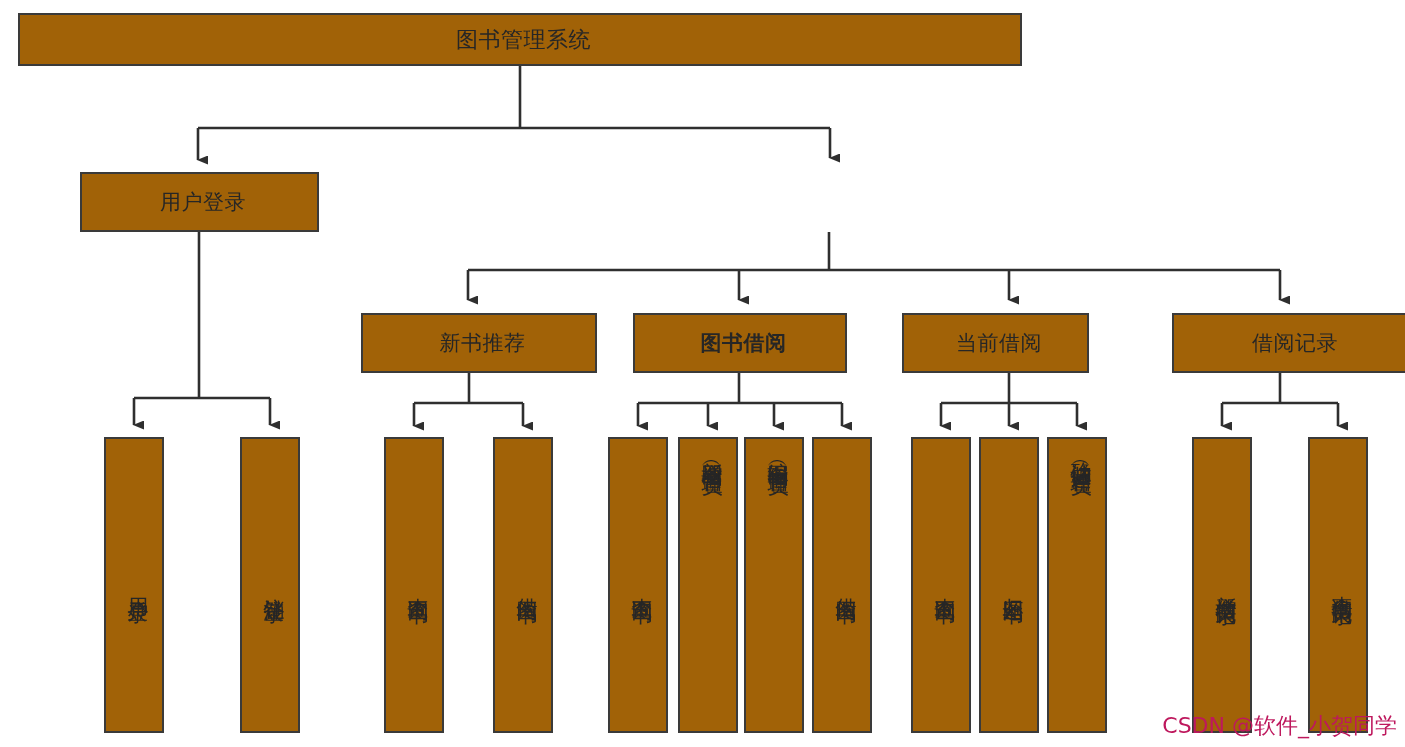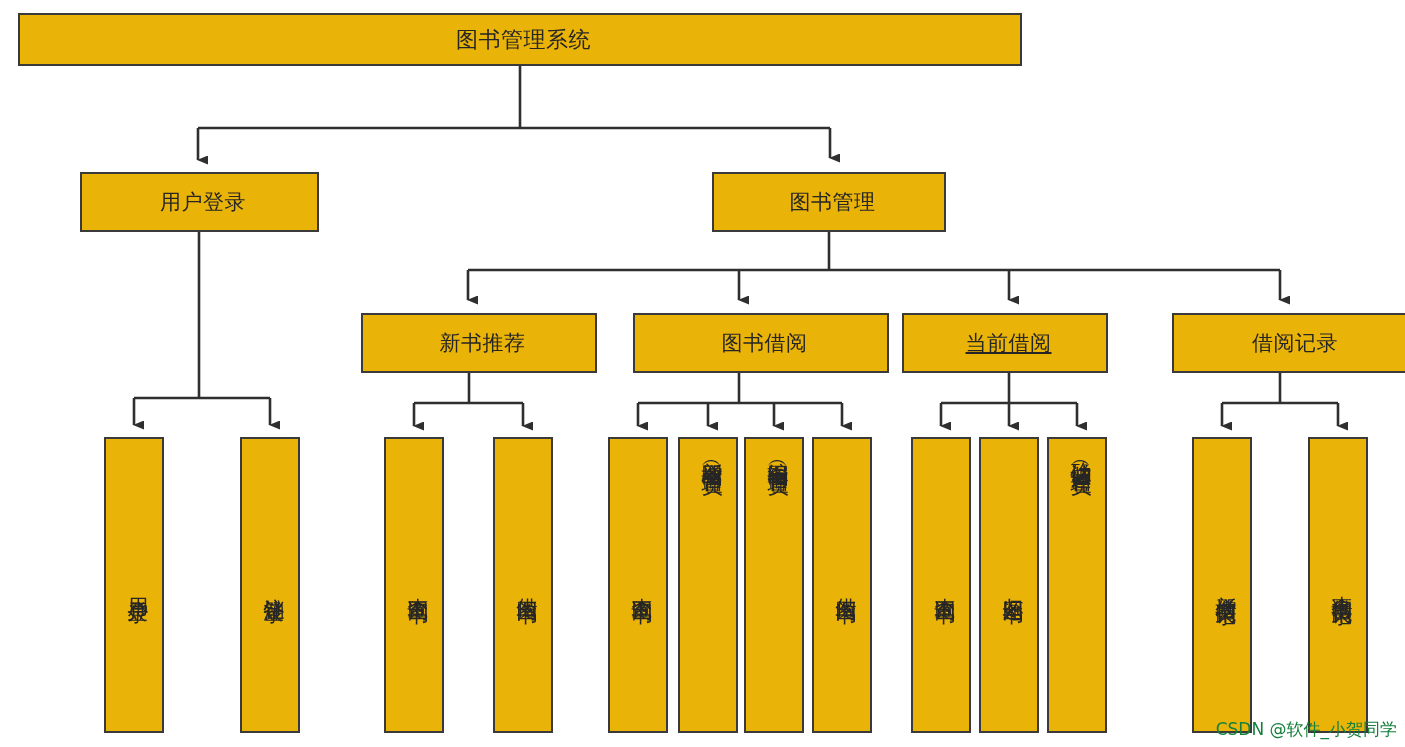--- a/index.html
+++ b/index.html
@@ -22,21 +22,21 @@
     position: absolute;
     left: 0;
     top: 0;
     width: 1405px;
     height: 747px;
     pointer-events: none;
   }
   .node {
     position: absolute;
     box-sizing: border-box;
-    background: #eab308;
+    background: #a16207;
     border: 2px solid #3a3a3a;
     display: flex;
     align-items: center;
     justify-content: center;
     color: #262626;
     z-index: 2;
     padding-left: 7px;
   }
   .node .label {
     display: block;
@@ -67,22 +67,22 @@
   }
   
   .node.vert.center {
     align-items: center;
     padding-top: 0;
   }
   #watermark {
     position: absolute;
     right: 8px;
     bottom: 6px;
-    font-size: 17px;
-    color: #15803d;
+    font-size: 22px;
+    color: #be185d;
     white-space: nowrap;
     z-index: 3;
     font-family: "DejaVu Sans", "Liberation Sans", sans-serif;
   }
 </style>
 </head>
 <body>
 
 <div id="diagram-root">
 
@@ -139,33 +139,30 @@
   </svg>
 
   <div class="node horiz title" style="left:18px; top:13px; width:1004px; height:53px;">
     <span class="label">图书管理系统</span>
   </div>
 
   <div class="node horiz" style="left:80px; top:172px; width:239px; height:60px;">
     <span class="label">用户登录</span>
   </div>
 
-  <div class="node horiz" style="left:712px; top:172px; width:234px; height:60px;">
-    <span class="label">图书管理</span>
-  </div>
 
   <div class="node horiz" style="left:361px; top:313px; width:236px; height:60px;">
     <span class="label">新书推荐</span>
   </div>
 
-  <div class="node horiz" style="left:633px; top:313px; width:256px; height:60px;">
+  <div class="node horiz" style="left:633px; top:313px; width:214px; height:60px;font-weight:bold;">
     <span class="label">图书借阅</span>
   </div>
 
-  <div class="node horiz" style="left:902px; top:313px; width:206px; height:60px;text-decoration:underline;">
+  <div class="node horiz" style="left:902px; top:313px; width:187px; height:60px;">
     <span class="label">当前借阅</span>
   </div>
 
   <div class="node horiz" style="left:1172px; top:313px; width:239px; height:60px;">
     <span class="label">借阅记录</span>
   </div>
 
   <div class="node vert center" style="left:104px; top:437px; width:60px; height:296px;">
     <span class="label">用户登录</span>
   </div>

